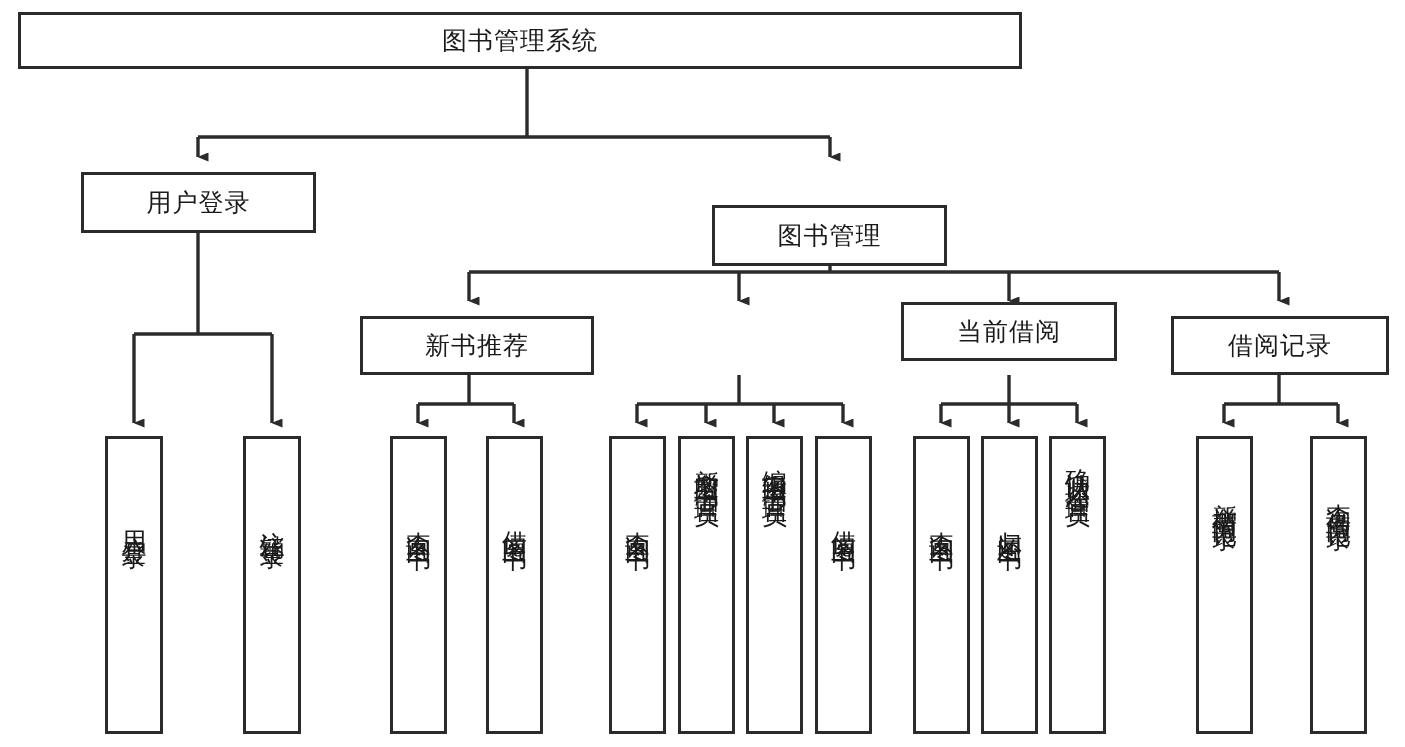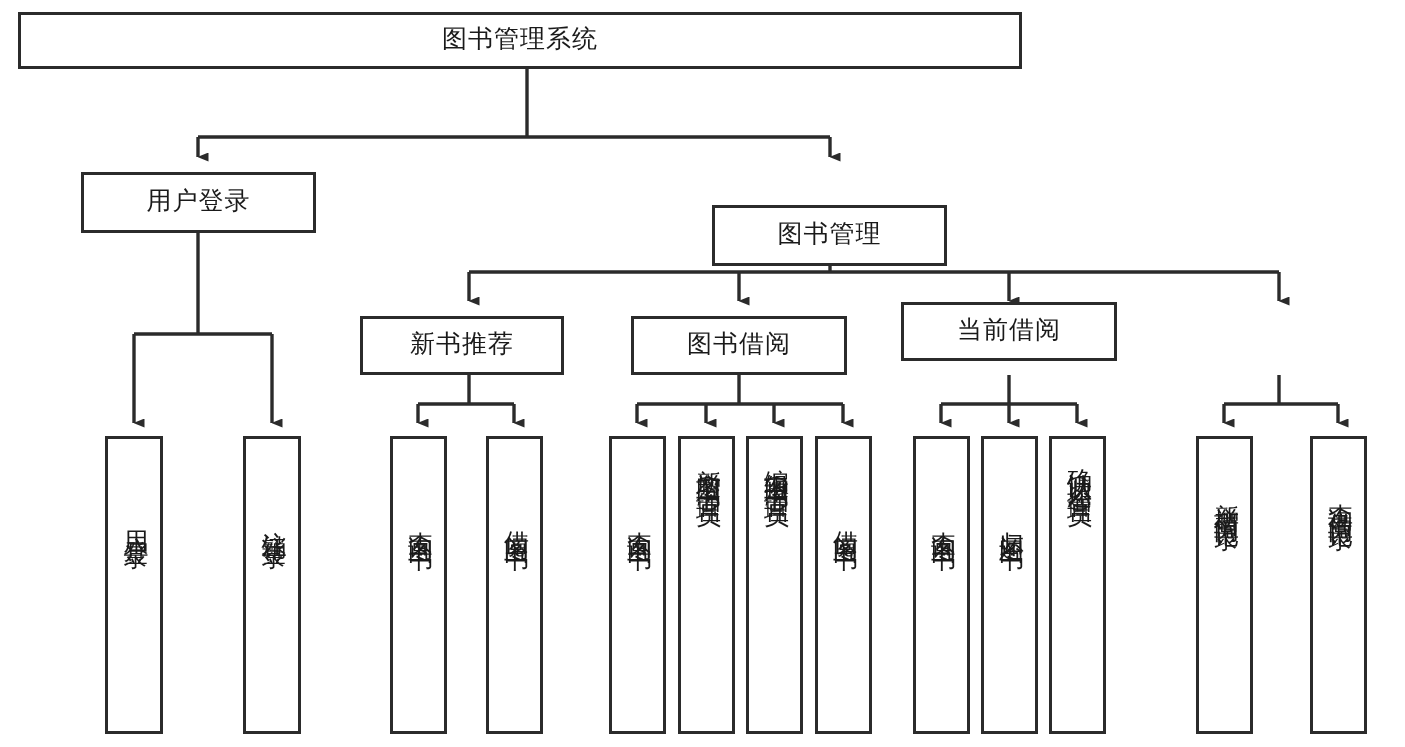--- a/index.html
+++ b/index.html
@@ -36,21 +36,20 @@
     align-items: center;
     justify-content: center;
     color: #1a1a1a;
   }
   .node-label {
     display: block;
     text-align: center;
     line-height: 1.18;
     letter-spacing: 1px;
     white-space: nowrap;
-    font-family: Liberation Mono, monospace;
   }
   
   .node.horiz .node-label {
     font-size: 25px;
     writing-mode: horizontal-tb;
   }
   .node.root .node-label {
     font-size: 25px;
   }
   
@@ -138,29 +137,29 @@
     <span class="node-label">图书管理系统</span>
   </div>
 
   <div class="node horiz" style="left:81px; top:172px; width:235px; height:61px;">
     <span class="node-label">用户登录</span>
   </div>
   <div class="node horiz" style="left:712px; top:172px; width:235px; height:61px;margin-top:33px;">
     <span class="node-label">图书管理</span>
   </div>
 
-  <div class="node horiz" style="left:360px; top:316px; width:204px; height:59px;">
+  <div class="node horiz" style="left:360px; top:316px; width:234px; height:59px;">
     <span class="node-label">新书推荐</span>
-  </div>
-  <div class="node horiz" style="left:631px; top:316px; width:216px; height:59px;">
-    <span class="node-label">图书借阅</span>
   </div>
   <div class="node horiz" style="left:901px; top:302px; width:216px; height:59px;">
     <span class="node-label">当前借阅</span>
   </div>
+  <div class="node horiz" style="left:1171px; top:316px; width:218px; height:59px;">
+    <span class="node-label">借阅记录</span>
+  </div>
 
   <div class="node leaf" style="left:105px; top:436px; width:58px; height:298px; padding-top:72px;">
     <span class="node-label">用户登录</span>
   </div>
   <div class="node leaf" style="left:243px; top:436px; width:58px; height:298px; padding-top:72px;">
     <span class="node-label">注销登录</span>
   </div>
 
   <div class="node leaf" style="left:390px; top:436px; width:57px; height:298px; padding-top:72px;">
     <span class="node-label">查询图书</span>

